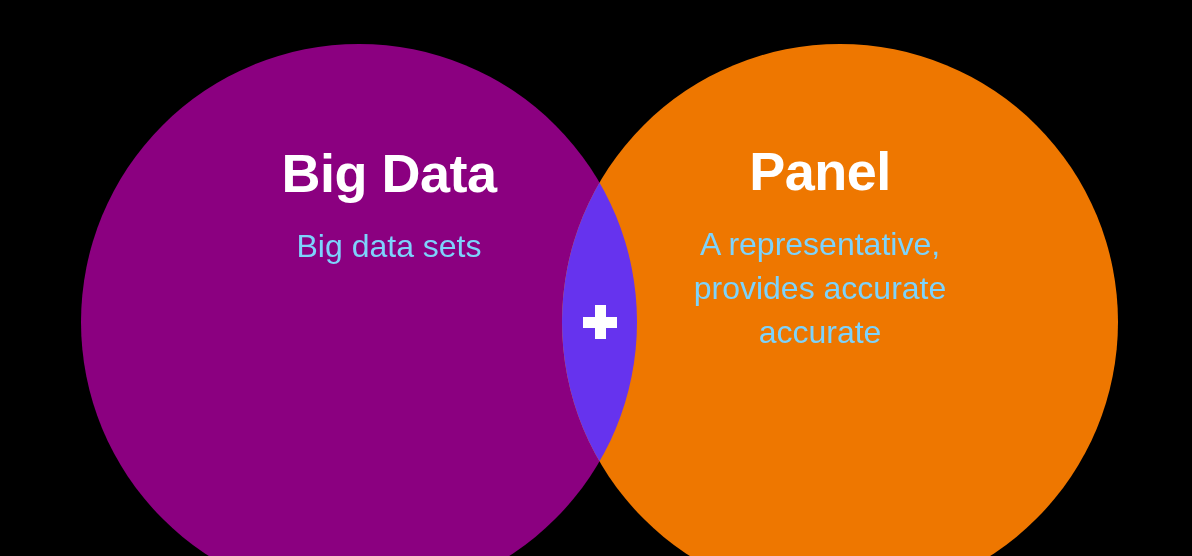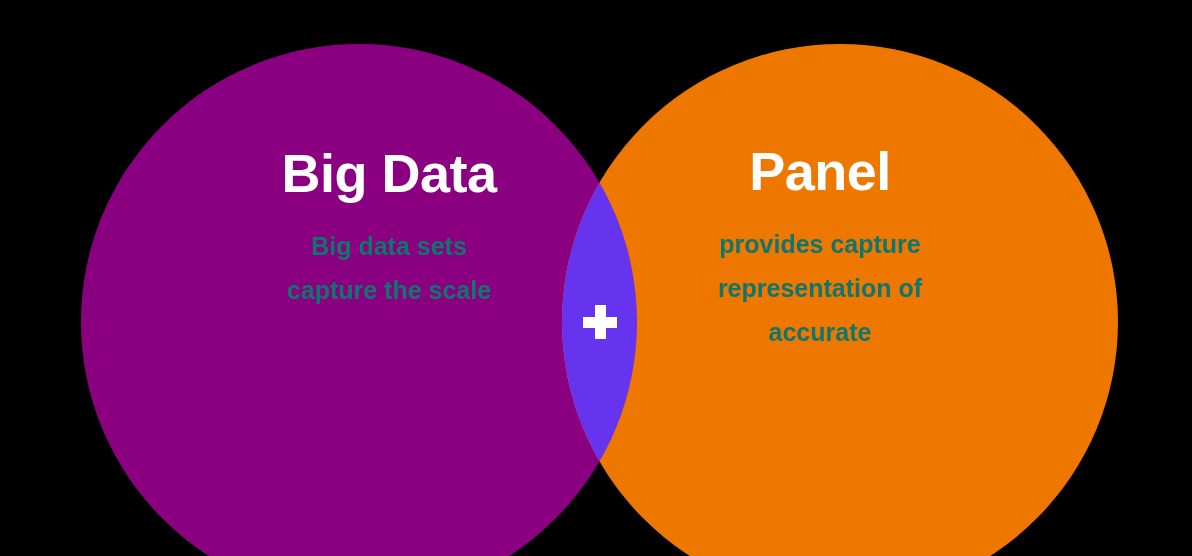--- a/index.html
+++ b/index.html
@@ -62,26 +62,26 @@
     font-size: 54px;
     font-weight: bold;
     line-height: 66px;
     letter-spacing: -0.5px;
     margin: 0;
     color: #ffffff;
     white-space: nowrap;
   }
 
   .lobe-body {
-    font-size: 25px;
-    font-weight: bold;
+    font-size: 32px;
+    font-weight: normal;
     line-height: 44px;
     margin: 0;
     padding-top: 18px;
-    color: #0f766e;
+    color: #7dd3fc;
   }
 
   .lobe-body .line {
     display: block;
     white-space: nowrap;
   }
 
   .plus-badge {
     position: absolute;
     left: 580px;
@@ -128,29 +128,28 @@
       <circle id="overlap-circle" cx="840" cy="278" r="278" fill="#6633EE"></circle>
     </g>
   </svg>
 
   <div class="text-layer">
 
     <div class="lobe-text left" style="color: rgb(255, 255, 255);">
       <div class="lobe-heading">Big Data</div>
       <div class="lobe-body">
         <span class="line">Big data sets</span>
-        <span class="line">capture the scale</span>
       </div>
     </div>
 
     <div class="lobe-text right" style="color: rgb(255, 255, 255);">
       <div class="lobe-heading">Panel</div>
       <div class="lobe-body">
-        <span class="line">provides capture</span>
-        <span class="line">representation of</span>
+        <span class="line">A representative,</span>
+        <span class="line">provides accurate</span>
         <span class="line">accurate</span>
       </div>
     </div>
 
     <div class="plus-badge" style="left: 583px; top: 261px;">
       <div class="bar-h" style="background: rgb(255, 255, 255);"></div>
       <div class="bar-v" style="background: rgb(255, 255, 255);"></div>
     </div>
 
   </div>

